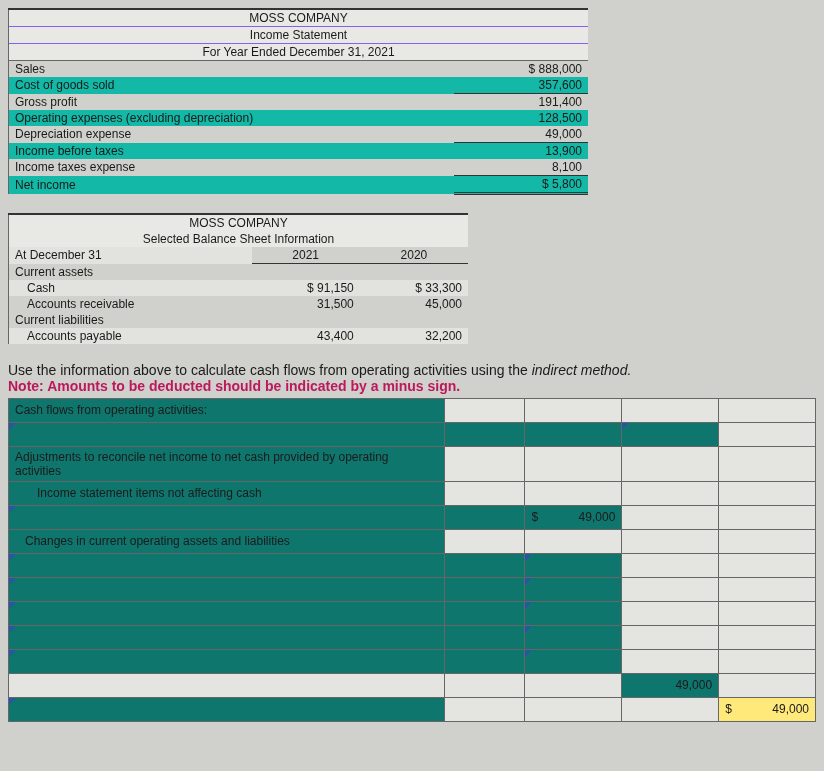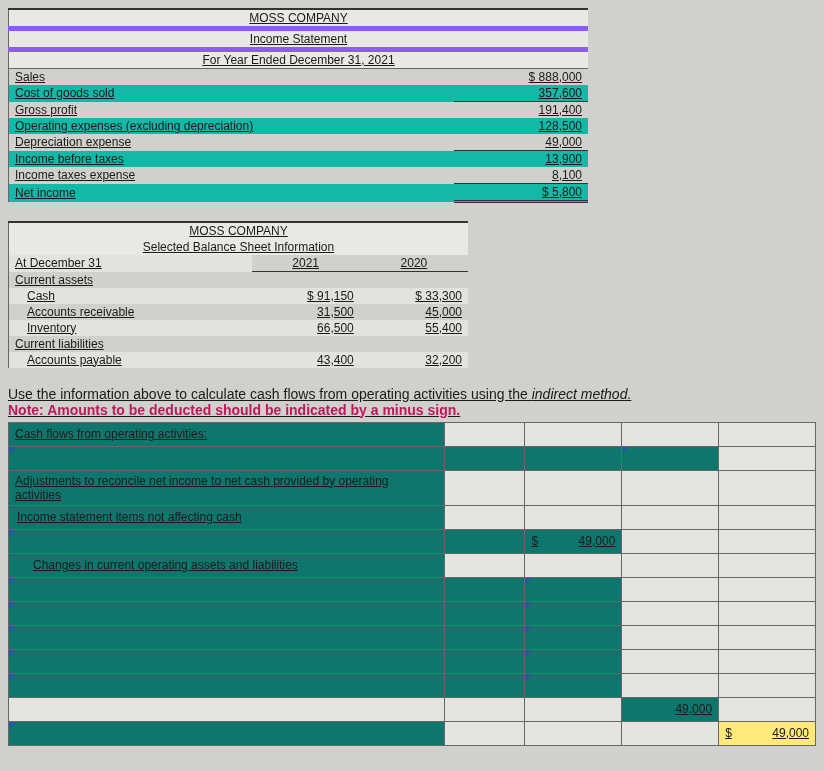--- a/index.html
+++ b/index.html
@@ -5,34 +5,33 @@
     * { box-sizing: border-box; margin: 0; padding: 0; }
     body {
       font-family: Arial, sans-serif;
       background: #d0d0cc;
       padding: 8px;
       font-size: 12px;
       color: #1a1a1a;
     }
     .sheet {
       max-width: 808px;
-      text-decoration: underline;
     }
     
     .income-stmt {
       width: 580px;
       border-collapse: collapse;
       margin-bottom: 18px;
     }
     .income-stmt td { padding: 1px 6px; }
     .hdr-row td {
       text-align: center;
       font-weight: normal;
       background: #e8e8e4;
-      border-top: 5px solid #8b5cf6;
+      border-top: 1px solid #8b5cf6;
     }
     .hdr-row.first td { border-top: 2px solid #333; }
     .hdr-row.last td { border-bottom: 1px solid #666; }
     .inc-label { width: 400px; margin-left: 8px; }
     .inc-val {
       text-align: right;
       width: 120px;
       border-bottom: 1px solid #333;
     }
     .inc-val.noBorder { border-bottom: none; }
@@ -168,25 +167,20 @@
     <tr class="alt">
           <td class="indent1">Cash</td>
           <td class="bal-val">$ 91,150</td>
           <td class="bal-val">$ 33,300</td>
         </tr>
     <tr>
           <td class="indent1">Accounts receivable</td>
           <td class="bal-val">31,500</td>
           <td class="bal-val">45,000</td>
         </tr>
-    <tr class="alt">
-          <td class="indent1">Inventory</td>
-          <td class="bal-val">66,500</td>
-          <td class="bal-val">55,400</td>
-        </tr>
     <tr>
           <td>Current liabilities</td>
           <td></td>
           <td></td>
         </tr>
     <tr class="alt">
           <td class="indent1">Accounts payable</td>
           <td class="bal-val">43,400</td>
           <td class="bal-val">32,200</td>
         </tr>
@@ -215,40 +209,40 @@
       <td class="ws-col5 gray-cell"></td>
     </tr>
     <tr>
       <td class="ws-col1">Adjustments to reconcile net income to net cash provided by operating activities</td>
       <td class="ws-col2 gray-cell"></td>
       <td class="ws-col3 gray-cell"></td>
       <td class="ws-col4 gray-cell"></td>
       <td class="ws-col5 gray-cell"></td>
     </tr>
     <tr>
-      <td class="ws-col1" style="padding-left:8px">Income statement items not affecting cash</td>
+      <td class="ws-col1" style="padding-left:28px">Income statement items not affecting cash</td>
       <td class="ws-col2 gray-cell"></td>
       <td class="ws-col3 gray-cell"></td>
       <td class="ws-col4 gray-cell"></td>
       <td class="ws-col5 gray-cell"></td>
     </tr>
     <tr>
       <td class="ws-col1 flag"></td>
       <td class="ws-col2"></td>
       <td class="ws-col3">
             <div class="dollar-cell">
               <span>$</span>
               <span>49,000</span>
             </div>
           </td>
       <td class="ws-col4 gray-cell"></td>
       <td class="ws-col5 gray-cell"></td>
     </tr>
     <tr>
-      <td class="ws-col1" style="padding-left:24px">Changes in current operating assets and liabilities</td>
+      <td class="ws-col1" style="padding-left:16px">Changes in current operating assets and liabilities</td>
       <td class="ws-col2 gray-cell"></td>
       <td class="ws-col3 gray-cell"></td>
       <td class="ws-col4 gray-cell"></td>
       <td class="ws-col5 gray-cell"></td>
     </tr>
     <tr>
           <td class="ws-col1 flag"></td>
           <td class="ws-col2"></td>
           <td class="ws-col3 flag"></td>
           <td class="ws-col4 gray-cell"></td>

